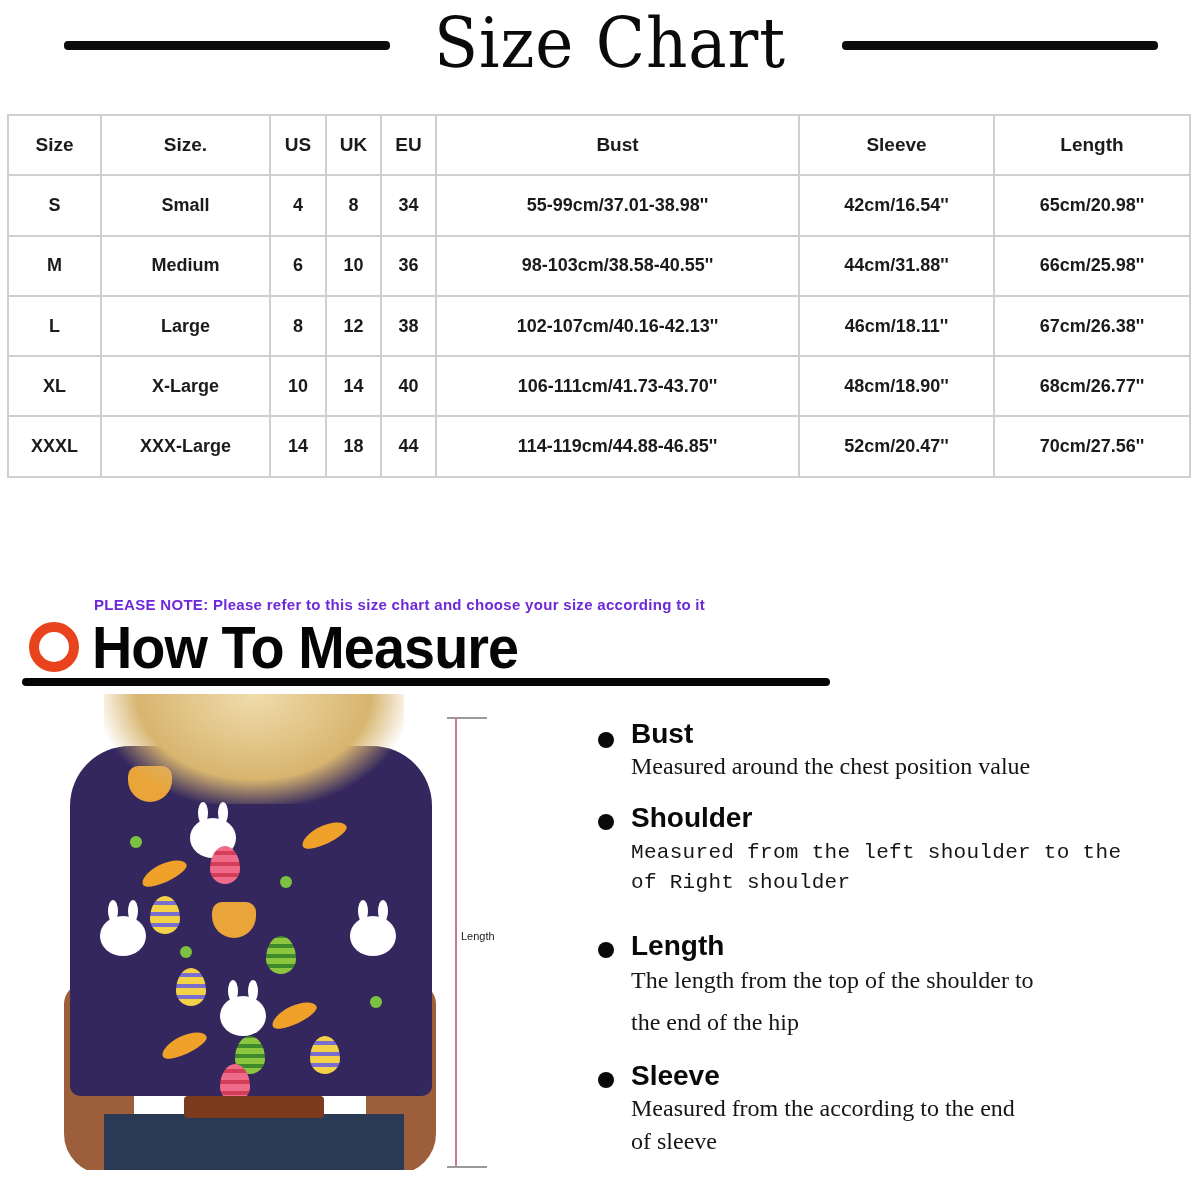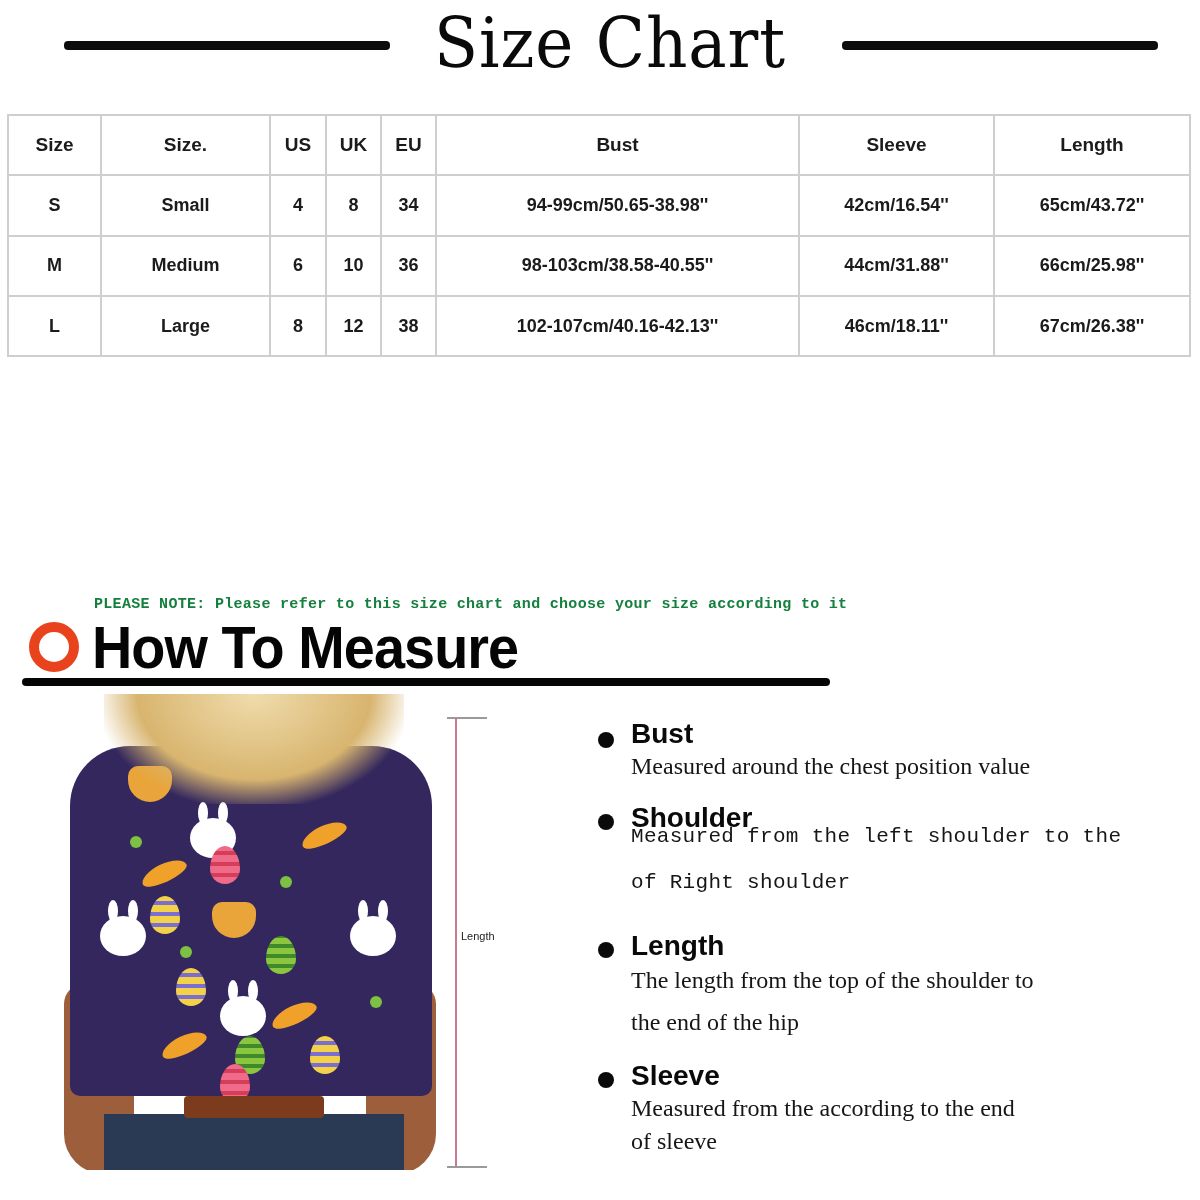--- a/index.html
+++ b/index.html
@@ -16,22 +16,22 @@
       color: #0a0a0a; transform: scaleX(0.92); transform-origin: center; }
 
     
     .size-table { position: absolute; left: 7px; top: 114px; border-collapse: collapse; table-layout: fixed; }
     .size-table td, .size-table th { border: 2px solid #cfcfcf; text-align: center; vertical-align: middle;
       font-family: "Liberation Sans", sans-serif; font-weight: bold; font-size: 18px; color: #1b1b1b;
       height: 60.3px; padding: 0; white-space: nowrap; }
     .size-table th { font-size: 19px; }
 
     
-    .note { position: absolute; left: 94px; top: 596px; font-family: Liberation Mono, monospace;
-      font-size: 15px; color: #15803d; font-weight: bold; letter-spacing: 0.3px; text-align: right; }
+    .note { position: absolute; left: 94px; top: 596px; font-family: Liberation Sans, sans-serif;
+      font-size: 15px; color: #6d28d9; font-weight: bold; letter-spacing: 0.3px; text-align: right; }
 
     
     .htm-ring { position: absolute; left: 29px; top: 622px; width: 50px; height: 50px; border-radius: 50%;
       border: 10px solid #e8431d; background: #fff; }
     .htm-title { position: absolute; left: 92px; top: 613px; font-family: "Liberation Sans", sans-serif;
       font-weight: bold; font-size: 60px; color: #050505; letter-spacing: -1px; transform: scaleX(0.93);
       transform-origin: left center; }
     .htm-rule { position: absolute; left: 22px; top: 678px; width: 808px; height: 8px; background: #050505; border-radius: 4px; }
 
     
@@ -102,43 +102,63 @@
       <th>Length</th>
     </tr>
   </thead>
   <tbody>
     <tr>
       <td>S</td>
       <td>Small</td>
       <td>4</td>
       <td>8</td>
       <td>34</td>
-      <td>94-99cm/50.65-38.98''</td>
+      <td>55-99cm/37.01-38.98''</td>
       <td>42cm/16.54''</td>
-      <td>65cm/43.72''</td>
+      <td>65cm/20.98''</td>
     </tr>
     <tr>
       <td>M</td>
       <td>Medium</td>
       <td>6</td>
       <td>10</td>
       <td>36</td>
       <td>98-103cm/38.58-40.55''</td>
       <td>44cm/31.88''</td>
       <td>66cm/25.98''</td>
     </tr>
     <tr>
       <td>L</td>
       <td>Large</td>
       <td>8</td>
       <td>12</td>
       <td>38</td>
       <td>102-107cm/40.16-42.13''</td>
       <td>46cm/18.11''</td>
       <td>67cm/26.38''</td>
+    </tr>
+    <tr>
+      <td>XL</td>
+      <td>X-Large</td>
+      <td>10</td>
+      <td>14</td>
+      <td>40</td>
+      <td>106-111cm/41.73-43.70''</td>
+      <td>48cm/18.90''</td>
+      <td>68cm/26.77''</td>
+    </tr>
+    <tr>
+      <td>XXXL</td>
+      <td>XXX-Large</td>
+      <td>14</td>
+      <td>18</td>
+      <td>44</td>
+      <td>114-119cm/44.88-46.85''</td>
+      <td>52cm/20.47''</td>
+      <td>70cm/27.56''</td>
     </tr>
   </tbody>
 </table>
 
 <div class="note">PLEASE NOTE: Please refer to this size chart and choose your size according to it</div>
 
 <div class="htm-ring"></div>
 <div class="htm-title">How To Measure</div>
 <div class="htm-rule"></div>
 
@@ -180,21 +200,21 @@
 
 <div class="m-item" style="top:722px">
   <div class="m-bullet" style="top:10px"></div>
   <div class="m-head" style="top:-4px">Bust</div>
   <div class="m-desc" style="top:28px">Measured around the chest position value</div>
 </div>
 
 <div class="m-item" style="top:806px">
   <div class="m-bullet" style="top:8px"></div>
   <div class="m-head" style="top:-4px">Shoulder</div>
-  <div class="m-desc mono" style="top:16px">Measured from the left shoulder to the</div>
+  <div class="m-desc mono" style="top:32px">Measured from the left shoulder to the</div>
   <div class="m-desc mono" style="top:62px">of Right shoulder</div>
 </div>
 
 <div class="m-item" style="top:934px">
   <div class="m-bullet" style="top:8px"></div>
   <div class="m-head" style="top:-4px">Length</div>
   <div class="m-desc" style="top:30px">The length from the top of the shoulder to</div>
   <div class="m-desc" style="top:72px">the end of the hip</div>
 </div>
 

